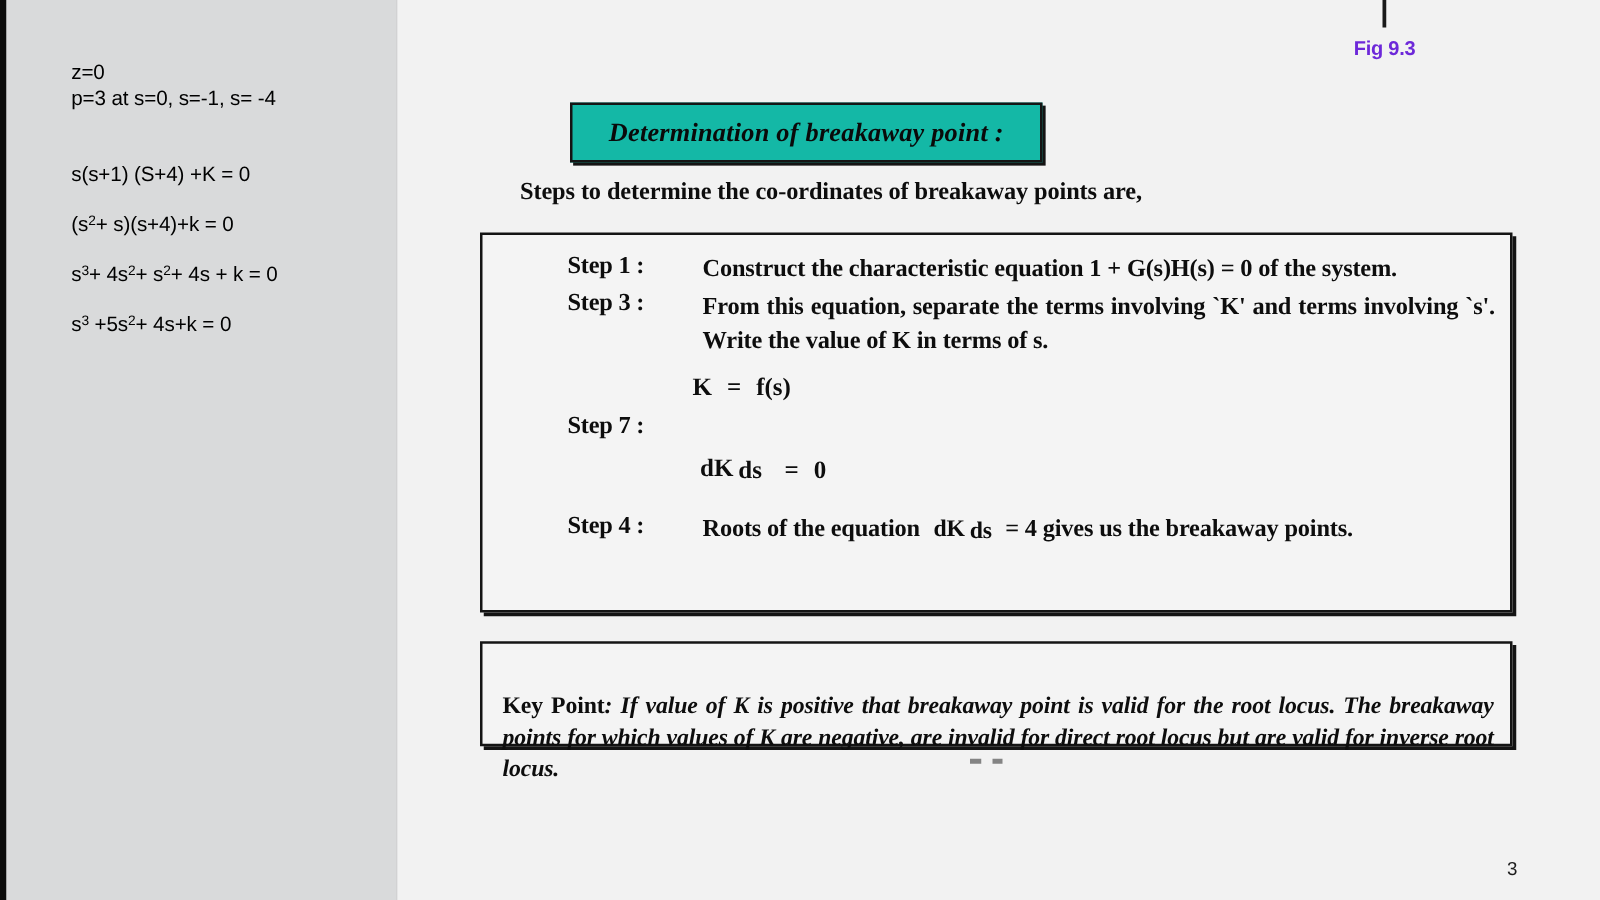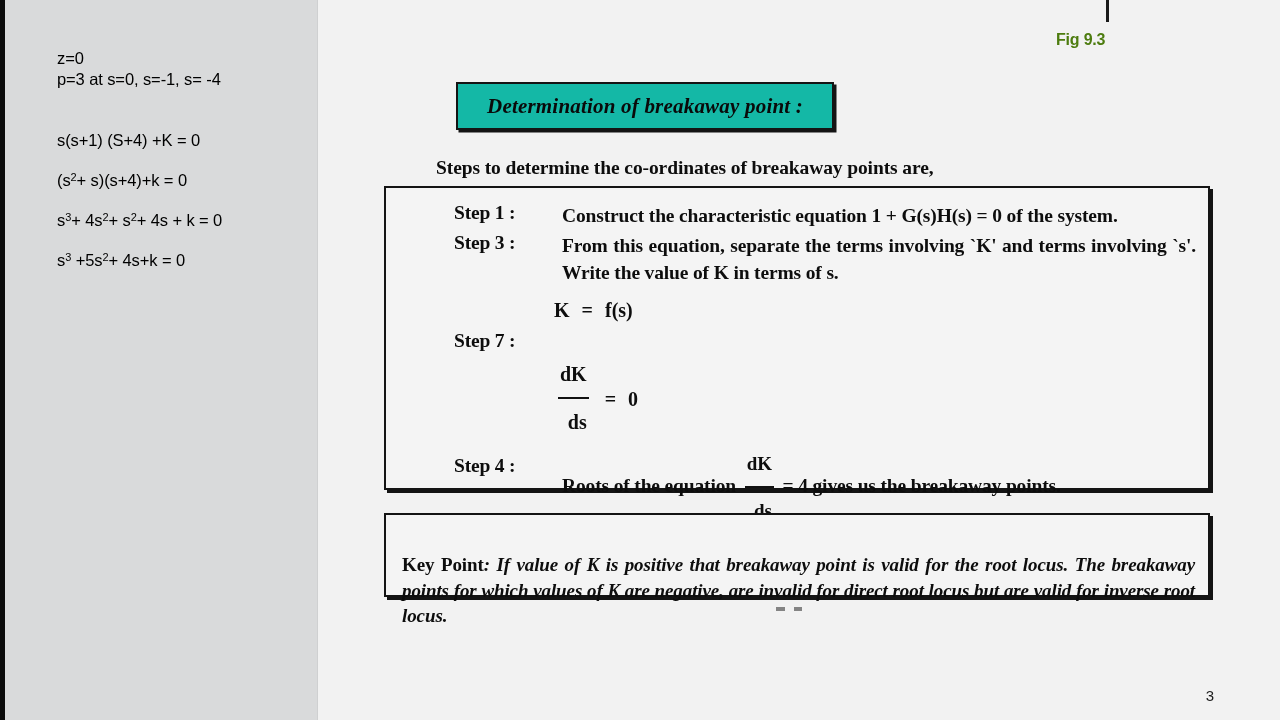--- a/index.html
+++ b/index.html
@@ -59,25 +59,25 @@
 
   #tick-mark {
     position: absolute;
     left: 788px; top: 0;
     width: 3px; height: 22px;
     background: #1a1a1a;
   }
 
   #fig-label {
     position: absolute;
-    left: 738px; top: 31px;
+    left: 765px; top: 31px;
     font-family: "Liberation Sans", sans-serif;
     font-size: 16px;
     font-weight: bold;
-    color: #4d7c0f;
+    color: #6d28d9;
     letter-spacing: -0.2px;
   }
 
   #page-number {
     position: absolute;
     right: 66px; bottom: 16px;
     font-family: "Liberation Sans", sans-serif;
     font-size: 15px;
     color: #1c1c1c;
   }
@@ -103,26 +103,25 @@
   #title-text {
     font-weight: bold;
     font-style: italic;
     font-size: 21px;
     letter-spacing: 0.2px;
     color: #0a0a0a;
   }
 
   
   #intro-line {
-    left: 98px; top: 157px;
+    left: 98px; top: 143px;
     font-size: 19.5px;
     font-weight: bold;
     letter-spacing: -0.1px;
     white-space: nowrap;
-    margin-left: 20px;
   }
 
   
   #steps-box {
     left: 66px; top: 186px;
     width: 826px; height: 304px;
     border: 2.5px solid #141414;
     box-shadow: 3px 3px 0 #141414;
     background: #f4f4f4;
   }
@@ -166,28 +165,26 @@
     margin: 13px 0 6px 0;
     display: flex;
     align-items: center;
   }
 
   .display-eq .eqsp { display: inline-block; width: 12px; }
 
   
   .frac {
     display: inline-flex;
-    flex-direction: column;
-    align-items: flex-end;
+    align-items: flex-start;
     vertical-align: middle;
     line-height: 1;
     margin: 0 4px;
     position: relative;
     top: -1px;
-    gap: 12px;
   }
   .frac .num {
     font-size: 19px;
     font-weight: bold;
     padding: 0 2px 1px 2px;
   }
   .frac .bar {
     width: 100%;
     height: 2px;
     background: #111;

